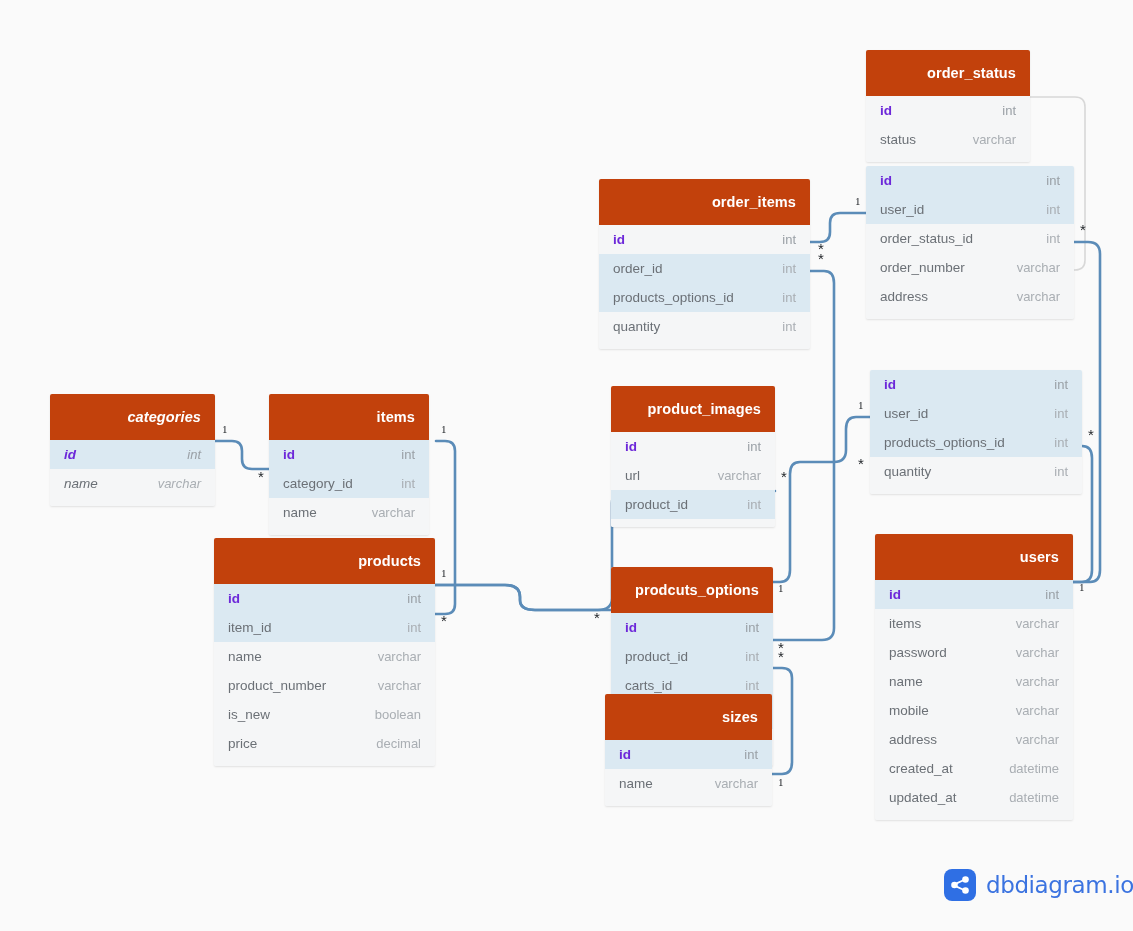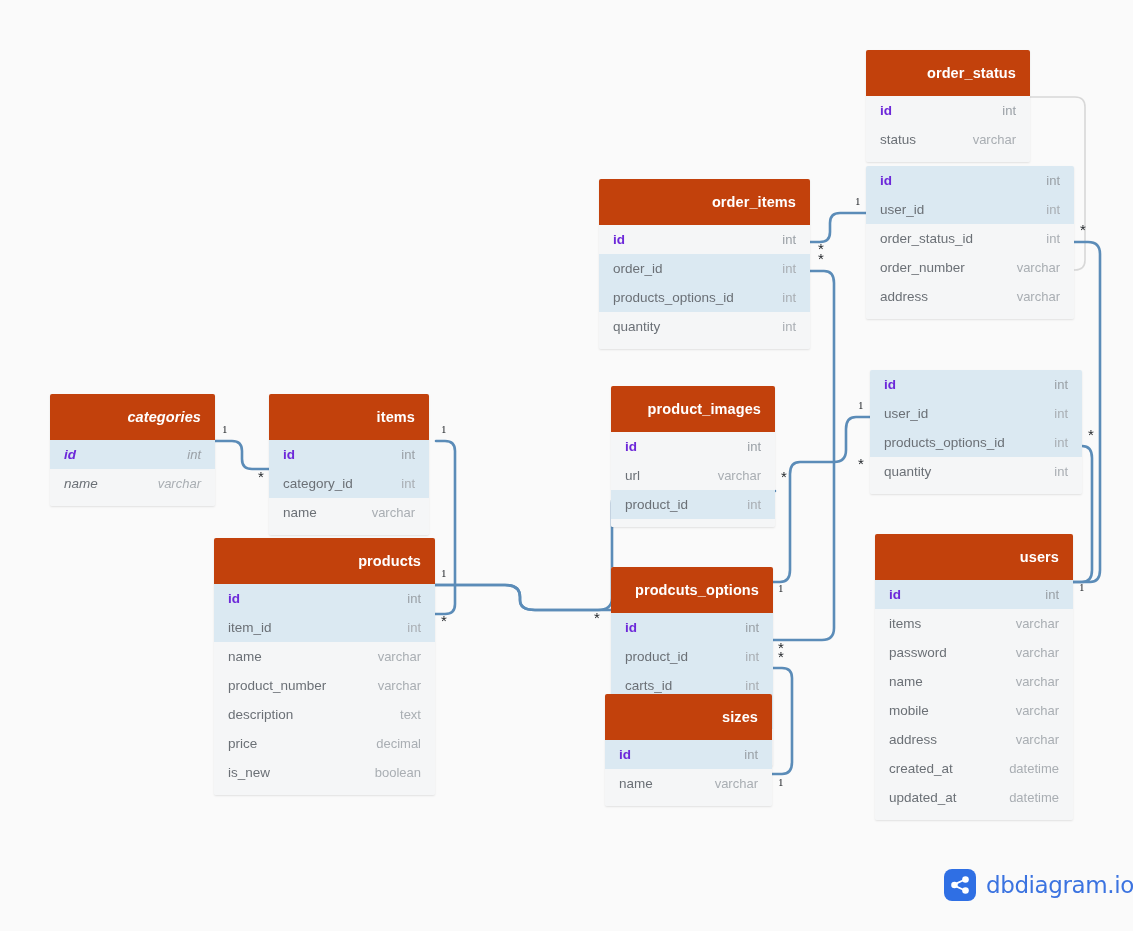--- a/index.html
+++ b/index.html
@@ -260,30 +260,26 @@
         </div>
         <div class="field-row">
           <span class="field-name">name</span>
           <span class="field-type">varchar</span>
         </div>
         <div class="field-row">
           <span class="field-name">product_number</span>
           <span class="field-type">varchar</span>
         </div>
         <div class="field-row">
-          <span class="field-name">description</span>
-          <span class="field-type">text</span>
+          <span class="field-name">is_new</span>
+          <span class="field-type">boolean</span>
         </div>
         <div class="field-row">
           <span class="field-name">price</span>
           <span class="field-type">decimal</span>
-        </div>
-        <div class="field-row">
-          <span class="field-name">is_new</span>
-          <span class="field-type">boolean</span>
         </div>
         <div class="card-pad"></div>
       </div>
       <div class="table-card" style="left: 611px; top: 534px; width: 162px; margin-top: 33px;">
         <div class="table-header">prodcuts_options</div>
         <div class="field-row hl pk">
           <span class="field-name">id</span>
           <span class="field-type">int</span>
         </div>
         <div class="field-row hl">

